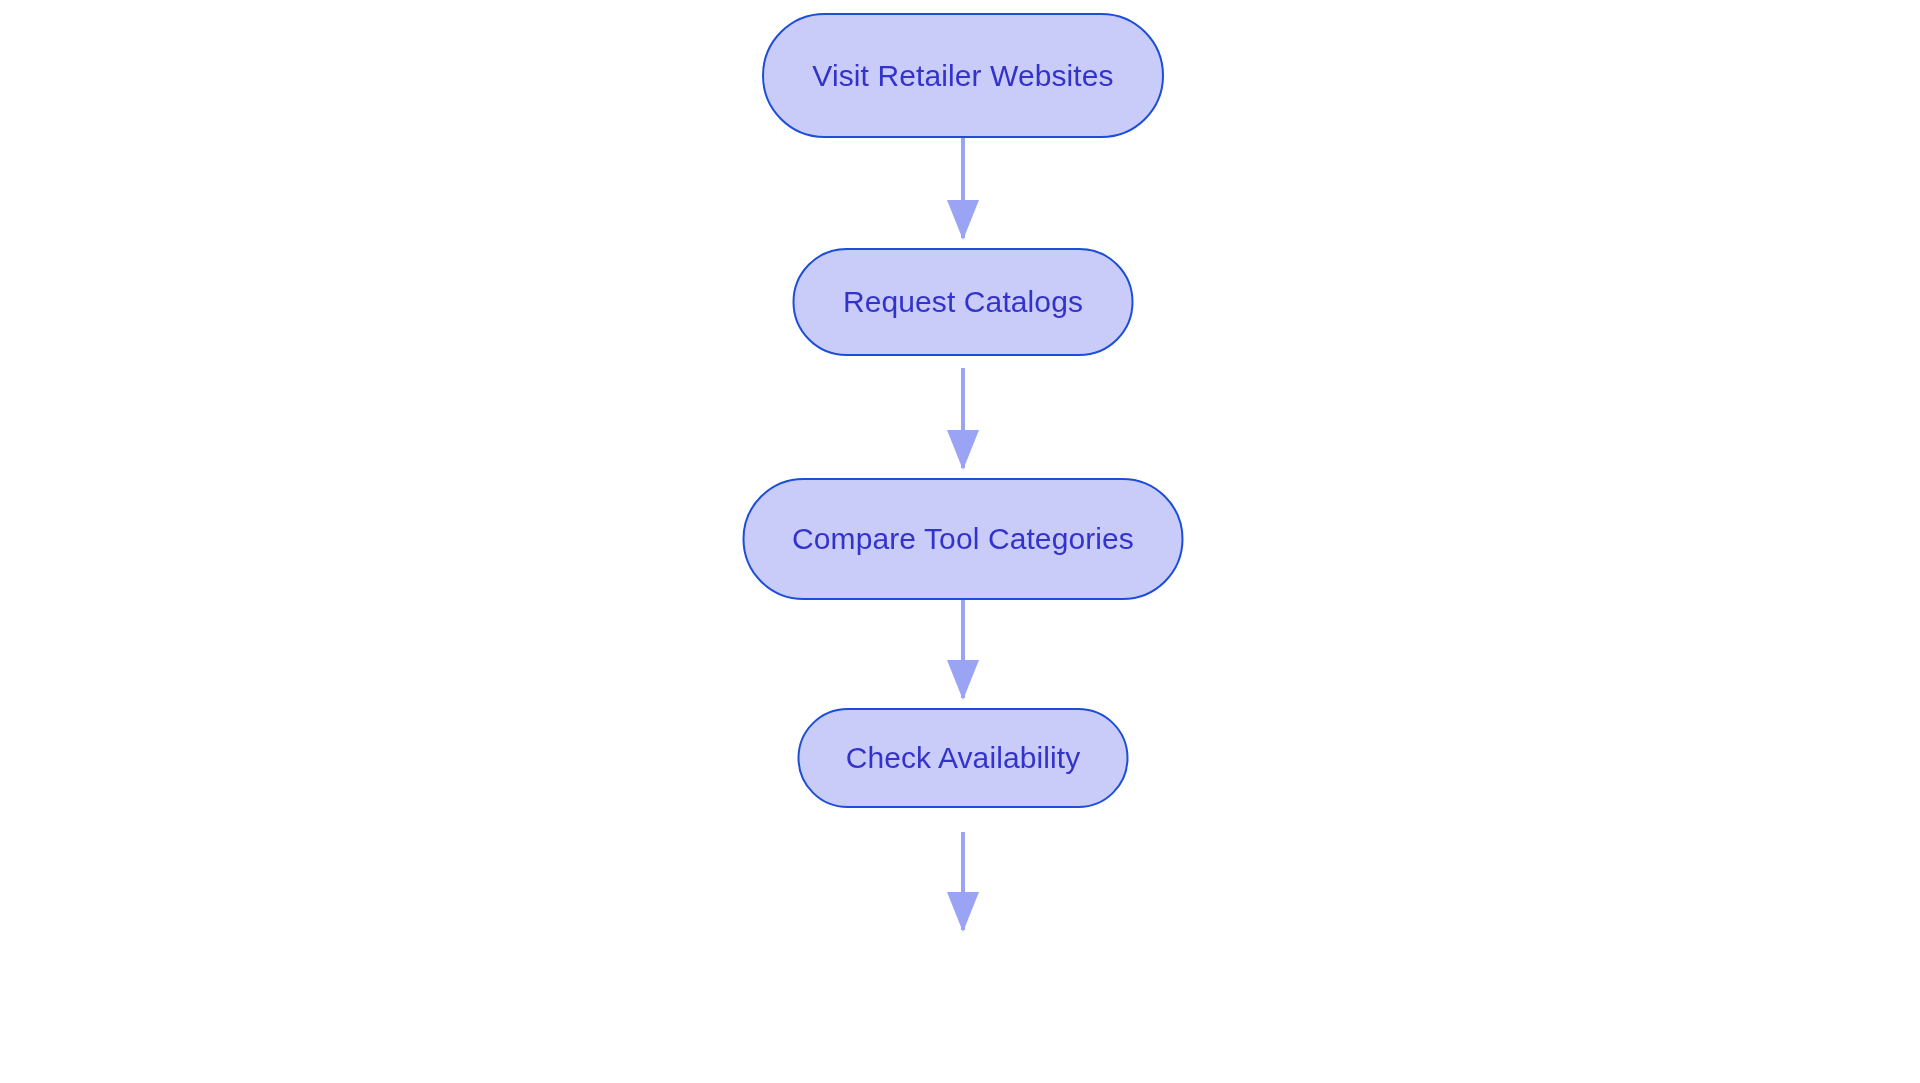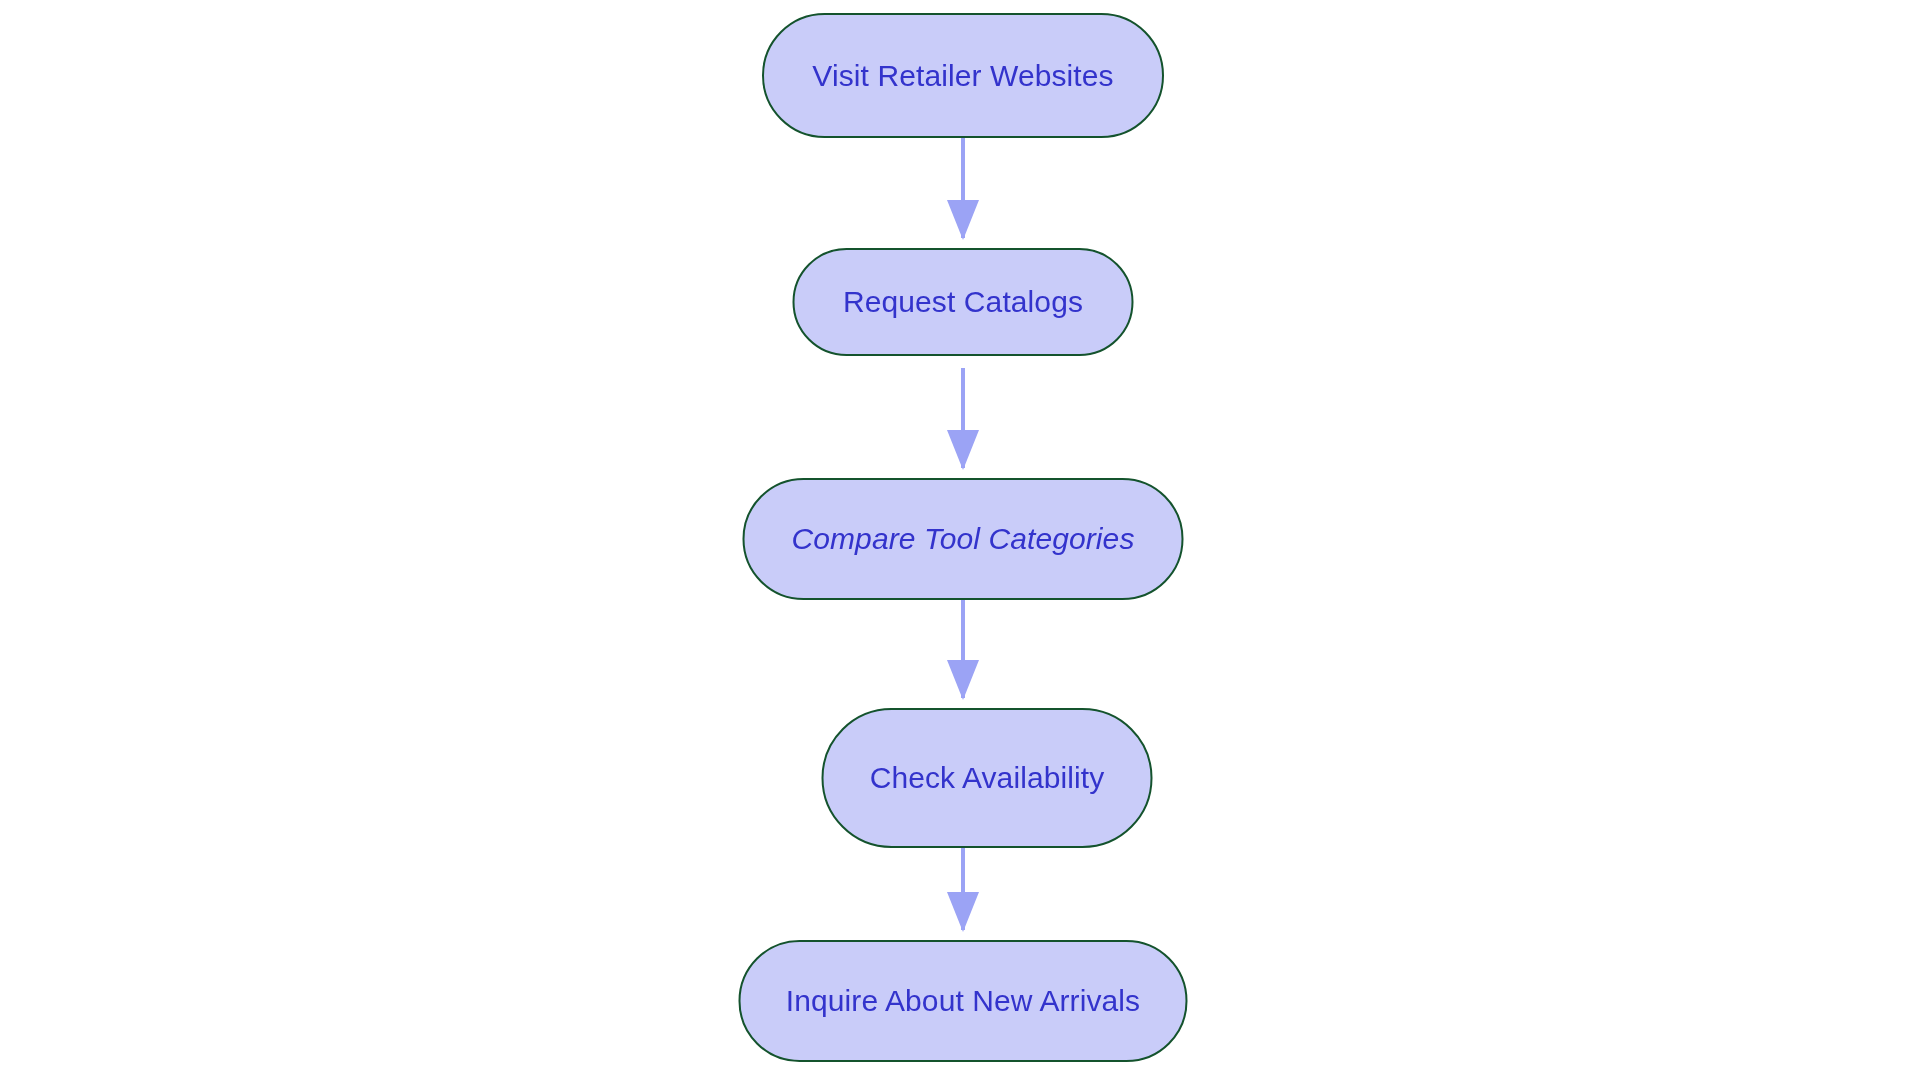--- a/index.html
+++ b/index.html
@@ -31,21 +31,21 @@
     pointer-events: none;
   }
 
   .node {
     position: absolute;
     box-sizing: border-box;
     display: flex;
     align-items: center;
     justify-content: center;
     background: #c9ccf9;
-    border: 2px solid #14532d;
+    border: 2px solid #1d4ed8;
     border-radius: 999px;
     transform: translateX(-50%);
   }
 
   .node-label {
     color: #3333cc;
     font-size: 30px;
     font-weight: 400;
     letter-spacing: 0.1px;
     line-height: 1;
@@ -75,25 +75,22 @@
   </svg>
 
   <div class="node" style="left:963px; top:13px; width:402px; height:125px;">
     <span class="node-label">Visit Retailer Websites</span>
   </div>
 
   <div class="node" style="left:963px; top:248px; width:341px; height:108px;">
     <span class="node-label">Request Catalogs</span>
   </div>
 
-  <div class="node" style="left:963px; top:478px; width:441px; height:122px;font-style:italic;">
+  <div class="node" style="left:963px; top:478px; width:441px; height:122px;">
     <span class="node-label">Compare Tool Categories</span>
   </div>
 
-  <div class="node" style="left:987px; top:708px; width:331px; height:140px;">
+  <div class="node" style="left:963px; top:708px; width:331px; height:100px;">
     <span class="node-label">Check Availability</span>
   </div>
 
-  <div class="node" style="left:963px; top:940px; width:449px; height:122px;">
-    <span class="node-label">Inquire About New Arrivals</span>
-  </div>
 
 </div>
 
 </body></html>

